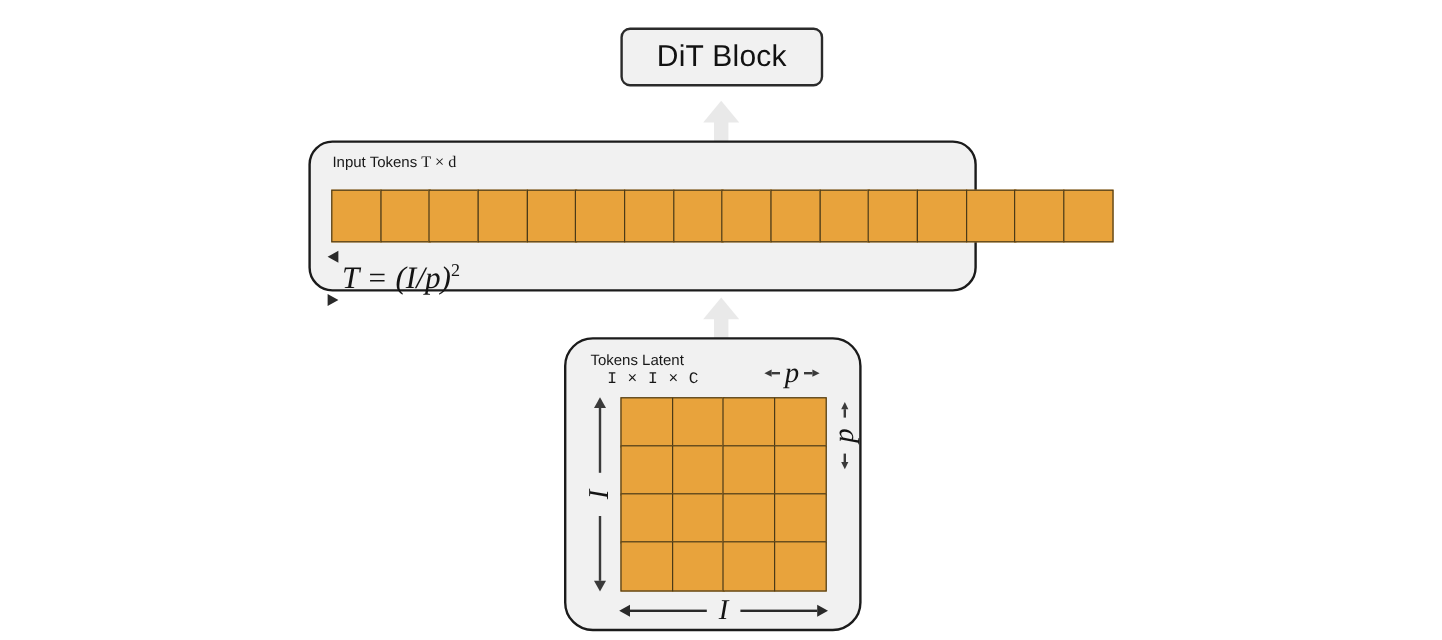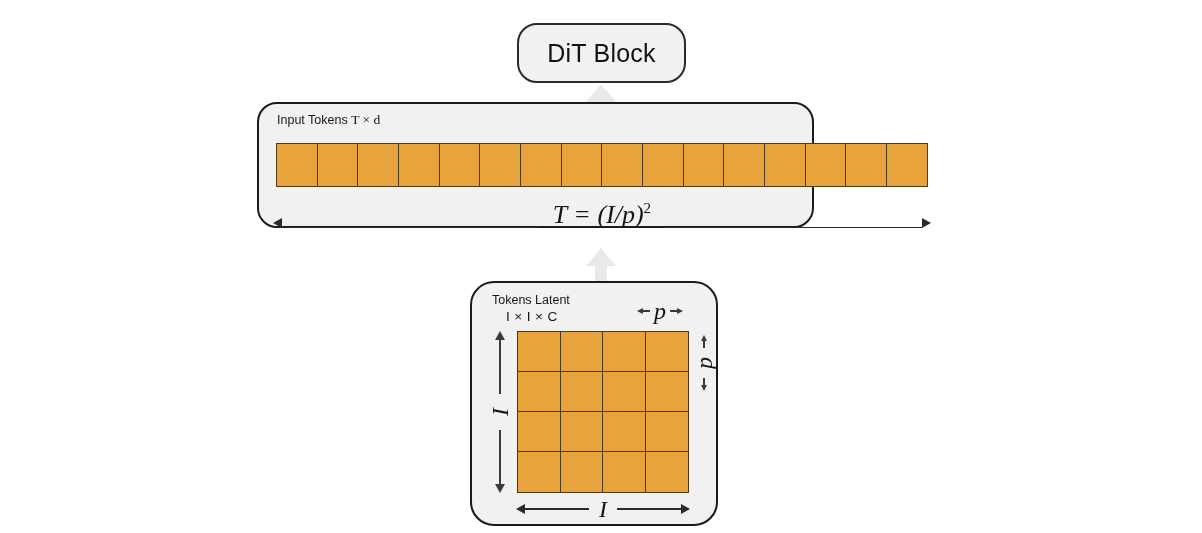--- a/index.html
+++ b/index.html
@@ -25,39 +25,39 @@
     border: 2px solid #1b1b1b;
     border-radius: 22px;
     box-sizing: border-box;
   }
 
   
   #dit-block {
     left: 517px;
     top: 23px;
     width: 169px;
-    height: 60px;
-    border-radius: 20px;
+    height: 49px;
+    border-radius: 8px;
     border: 2px solid #2b2b2b;
     background: #f1f1f1;
     display: flex;
     align-items: center;
     justify-content: center;
   }
   #dit-block .dit-label {
     font-family: "Liberation Sans", sans-serif;
     font-size: 25px;
     color: #121212;
     letter-spacing: 0.2px;
   }
 
   
   #tokens-panel {
     left: 257px;
-    top: 102px;
+    top: 117px;
     width: 557px;
     height: 126px;
     border-radius: 20px;
   }
   #tokens-caption {
     position: absolute;
     left: 18px;
     top: 8px;
     font-size: 12.5px;
     color: #171717;
@@ -92,21 +92,22 @@
     left: 14px;
     top: 90px;
     width: 658px;
     height: 34px;
   }
   .dimrow {
     position: relative;
     width: 100%;
     height: 100%;
     display: flex;
-    align-items: flex-end;
+    align-items: flex-start;
+    flex-direction: column;
   }
   .hline {
     flex: 1 1 auto;
     height: 1.4px;
     background: #2a2a2a;
   }
   .arrowhead-left, .arrowhead-right {
     width: 0; height: 0;
     border-top: 5px solid transparent;
     border-bottom: 5px solid transparent;
@@ -169,21 +170,21 @@
     left: 20px;
     top: 10px;
     font-size: 12.5px;
     color: #171717;
     line-height: 1.25;
     white-space: nowrap;
   }
   #latent-caption .line2 {
     display: block;
     margin-left: 14px;
-    font-family: Liberation Sans, sans-serif;
+    font-family: Liberation Mono, monospace;
     font-size: 13.5px;
     letter-spacing: 0.4px;
   }
 
   
   #latent-grid {
     position: absolute;
     left: 46px;
     top: 49px;
     width: 170px;

